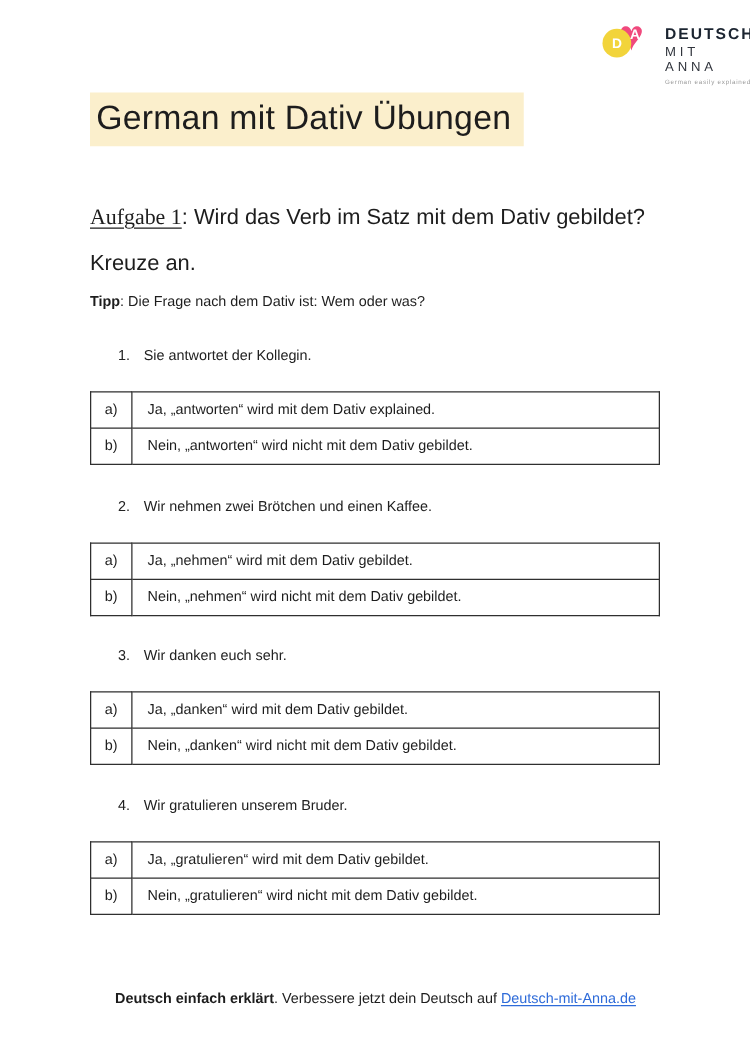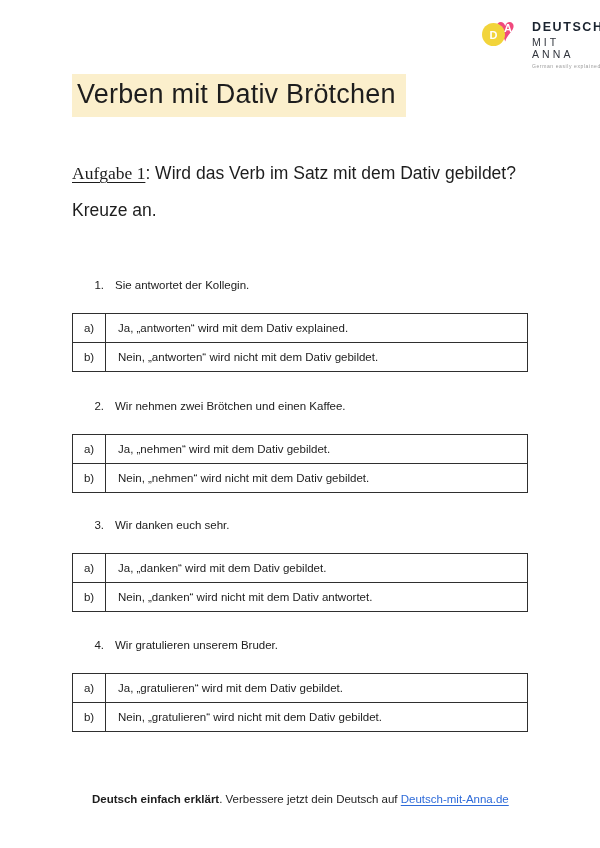--- a/index.html
+++ b/index.html
@@ -101,27 +101,30 @@
       <span class="logo-heart-letter">A</span>
     </div>
     <div class="logo-text">
       <div class="logo-line1">DEUTSCH</div>
       <div class="logo-line2">MIT ANNA</div>
       <div class="logo-tagline">German easily explained</div>
     </div>
   </div>
 
   <div class="title-wrap">
-    <h1 class="page-title">Verben mit Dativ Brötchen</h1>
+    <h1 class="page-title">German mit Dativ Übungen</h1>
   </div>
 
   <div class="task-heading">
     <span class="task-label">Aufgabe 1</span><span>: Wird das Verb im Satz mit dem Dativ gebildet? Kreuze an.</span>
   </div>
 
+  <div class="tip">
+    <b>Tipp</b><span>: Die Frage nach dem Dativ ist: Wem oder was?</span>
+  </div>
 
   <div class="question q1">
     <div class="q-sentence">
       <span class="q-number">1.</span>
       <span class="q-text">Sie antwortet der Kollegin.</span>
     </div>
     <table class="q-table">
       <tbody>
           <tr>
         <td class="key">a)</td>
@@ -160,21 +163,21 @@
       <span class="q-text">Wir danken euch sehr.</span>
     </div>
     <table class="q-table">
       <tbody>
           <tr>
         <td class="key">a)</td>
         <td>Ja, „danken“ wird mit dem Dativ gebildet.</td>
       </tr>
       <tr>
         <td class="key">b)</td>
-        <td>Nein, „danken“ wird nicht mit dem Dativ antwortet.</td>
+        <td>Nein, „danken“ wird nicht mit dem Dativ gebildet.</td>
       </tr>
     </tbody>
       </table>
   </div>
 
   <div class="question q4">
     <div class="q-sentence">
       <span class="q-number">4.</span>
       <span class="q-text">Wir gratulieren unserem Bruder.</span>
     </div>

